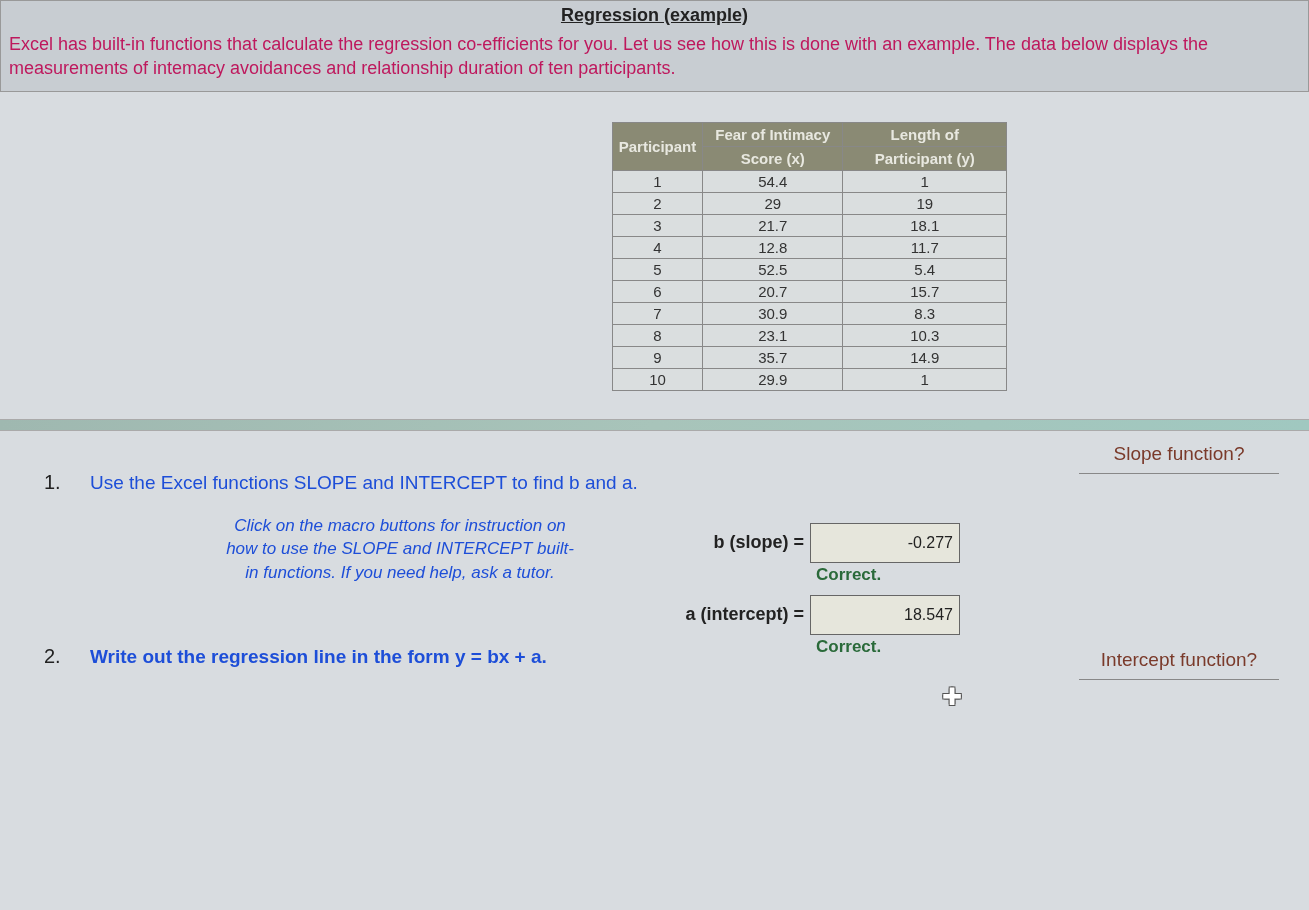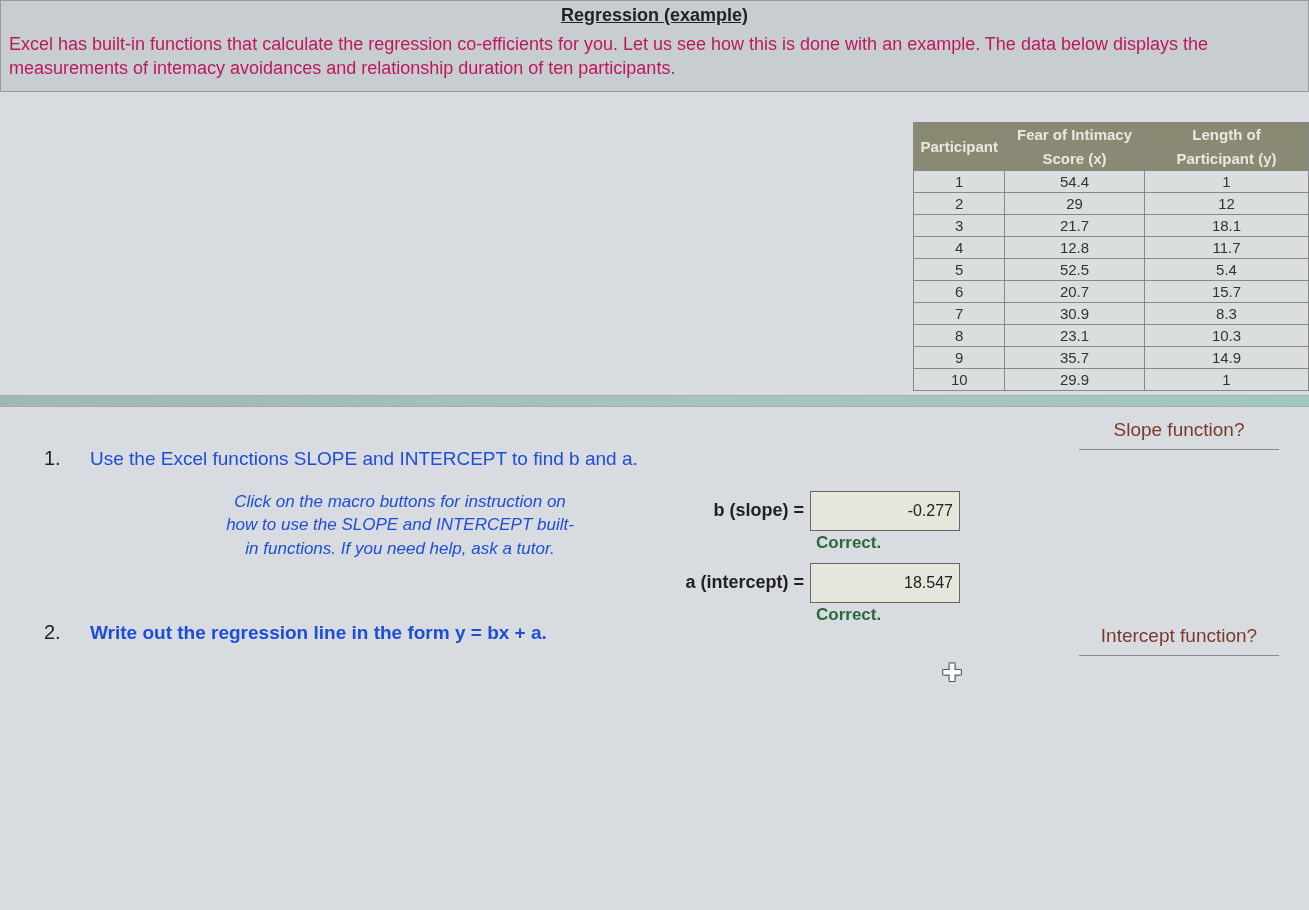--- a/index.html
+++ b/index.html
@@ -21,23 +21,23 @@
     padding: 4px 0 2px 0;
     color: #222;
   }
   .intro {
     font-size: 18px;
     color: #be185d;
     padding: 4px 8px 10px 8px;
     line-height: 1.35;
   }
   .content-top {
-    padding: 30px 0 4px 0;
+    padding: 30px 0 28px 0;
     display: flex;
-    justify-content: flex-end;
+    justify-content: center;
   }
   table.data-table {
     border-collapse: collapse;
     margin-left: 310px;
     font-size: 15px;
   }
   table.data-table th {
     background: #8a8a74;
     color: #e8e8e0;
     border: 1px solid #888;
@@ -100,21 +100,21 @@
     font-size: 17px;
     margin-left: 200px;
     margin-top: 20px;
     line-height: 1.4;
     max-width: 360px;
     text-align: center;
   }
   .answers {
     position: absolute;
     left: 660px;
-    top: 84px;
+    top: 92px;
   }
   .ans-row {
     display: flex;
     align-items: center;
     margin-bottom: 2px;
   }
   .ans-label {
     width: 150px;
     text-align: right;
     font-size: 18px;
@@ -183,21 +183,21 @@
     </thead>
     <tbody id="tbody">
         <tr>
           <td>1</td>
           <td>54.4</td>
           <td>1</td>
         </tr>
         <tr>
           <td>2</td>
           <td>29</td>
-          <td>12</td>
+          <td>19</td>
         </tr>
         <tr>
           <td>3</td>
           <td>21.7</td>
           <td>18.1</td>
         </tr>
         <tr>
           <td>4</td>
           <td>12.8</td>
           <td>11.7</td>

